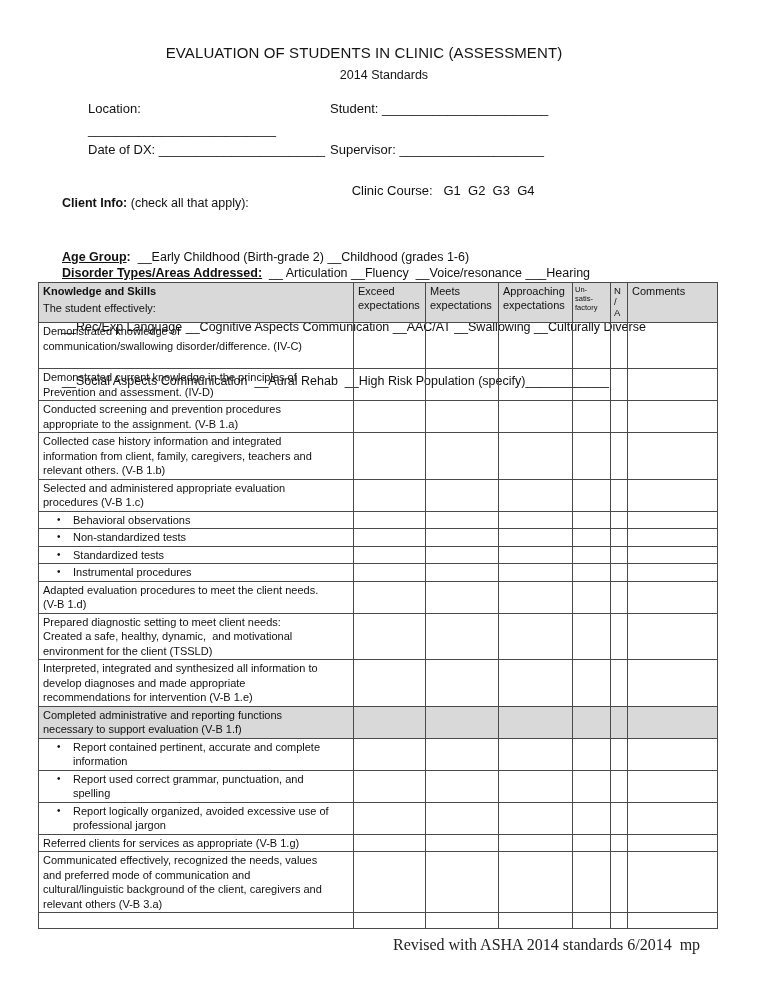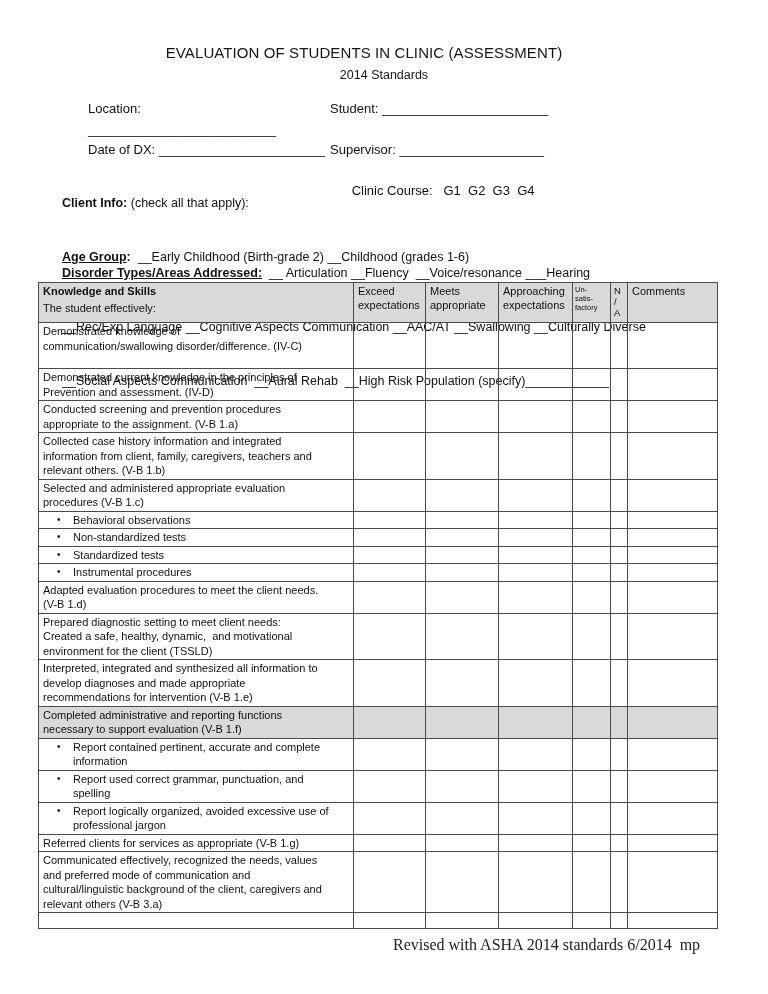--- a/index.html
+++ b/index.html
@@ -104,21 +104,21 @@
         <col style="width:17px">
         <col style="width:90px">
     </colgroup>
     <thead>
       <tr class="shaded">
         <th>
           <div class="kb">Knowledge and Skills</div>
           <div class="ks">The student effectively:</div>
         </th>
         <th>Exceed expectations</th>
-        <th>Meets appropriate</th>
+        <th>Meets expectations</th>
         <th>Approaching expectations</th>
         <th class="unsat">
           <div>Un-</div>
           <div>satis-</div>
           <div>factory</div>
         </th>
         <th class="na">
           <div>N</div>
           <div>/</div>
           <div>A</div>

